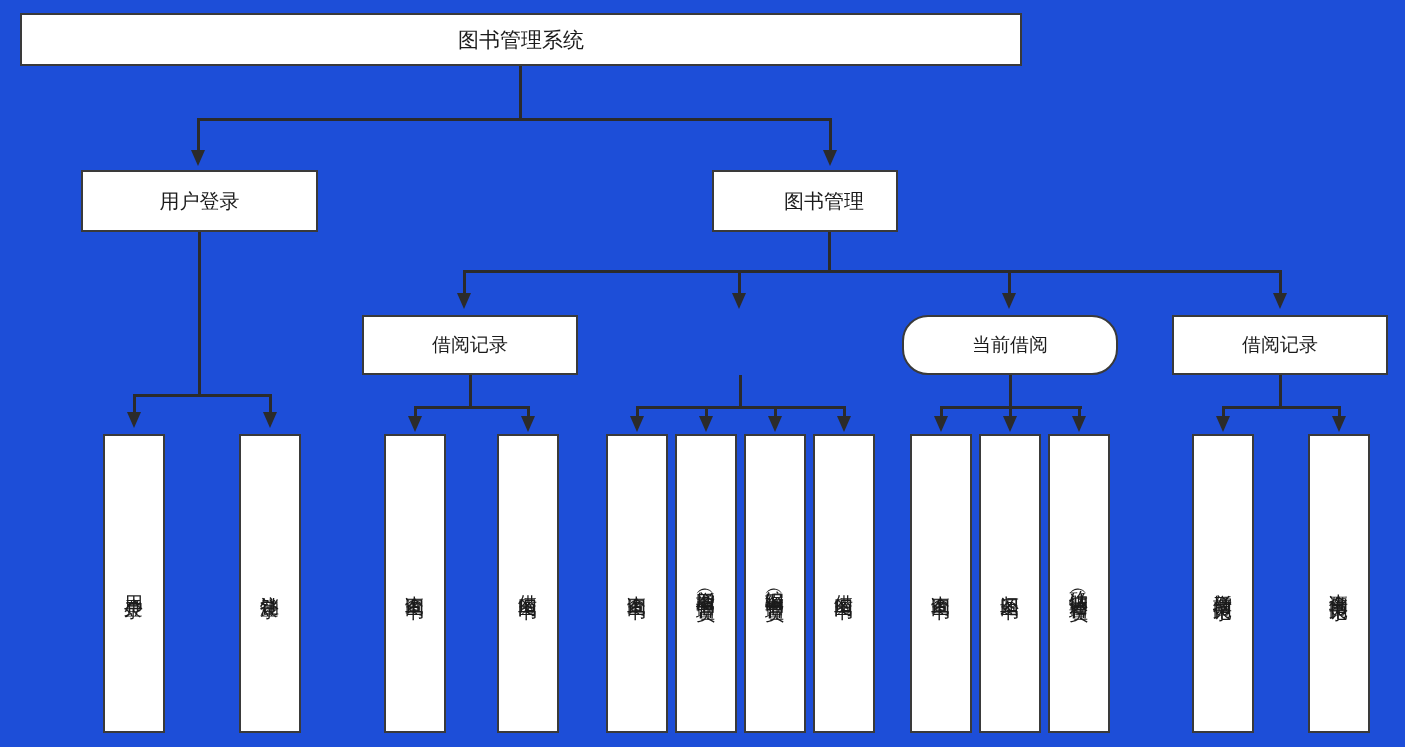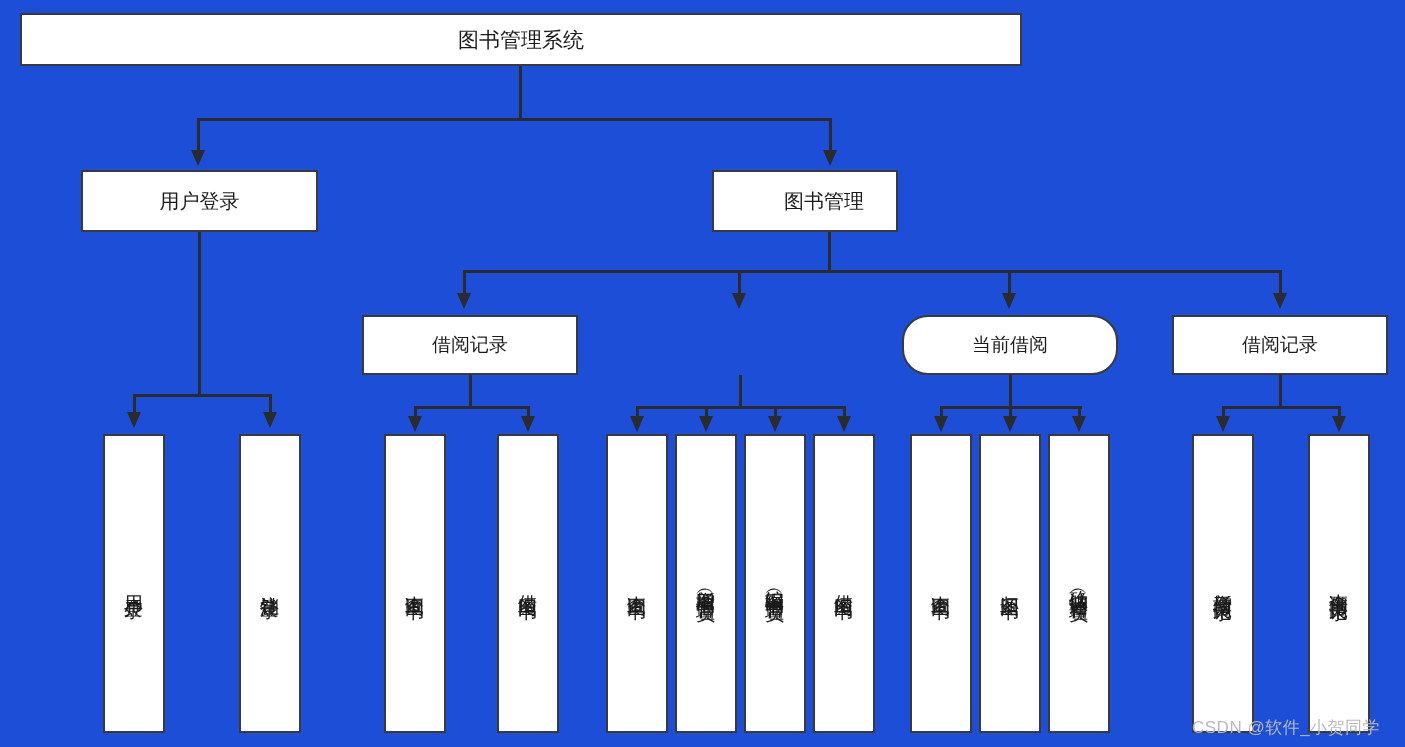--- a/index.html
+++ b/index.html
@@ -199,15 +199,14 @@
     <span class="vtext">确认归还（管理员）</span>
   </div>
 
   <div class="leaf" style="left:1192px; top:434px; width:62px; height:299px;">
     <span class="vtext">新增借阅记录</span>
   </div>
   <div class="leaf" style="left:1308px; top:434px; width:62px; height:299px;">
     <span class="vtext">查询借阅记录</span>
   </div>
 
-  <div class="watermark" style="left:1192px; top:716px;">CSDN @软件_小贺同学</div>
 
 </div>
 
 </body></html>

